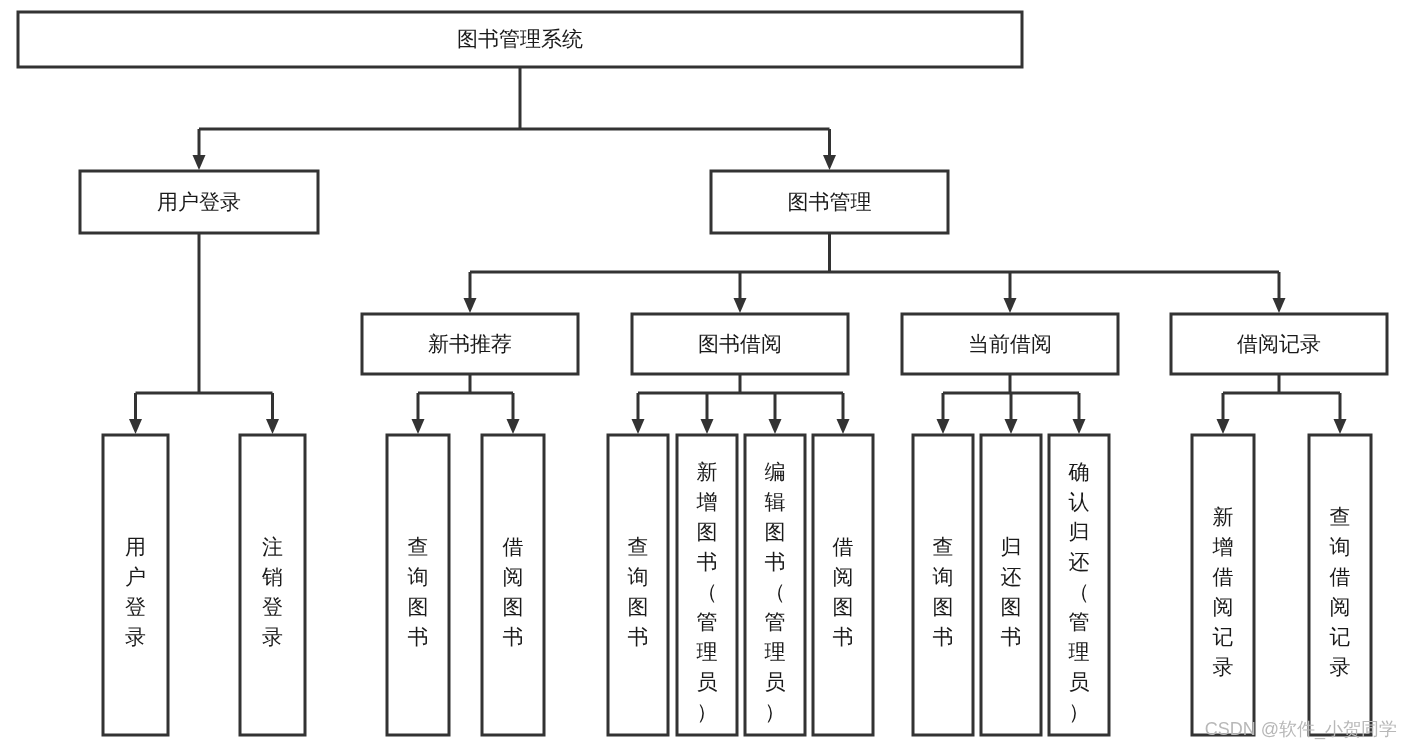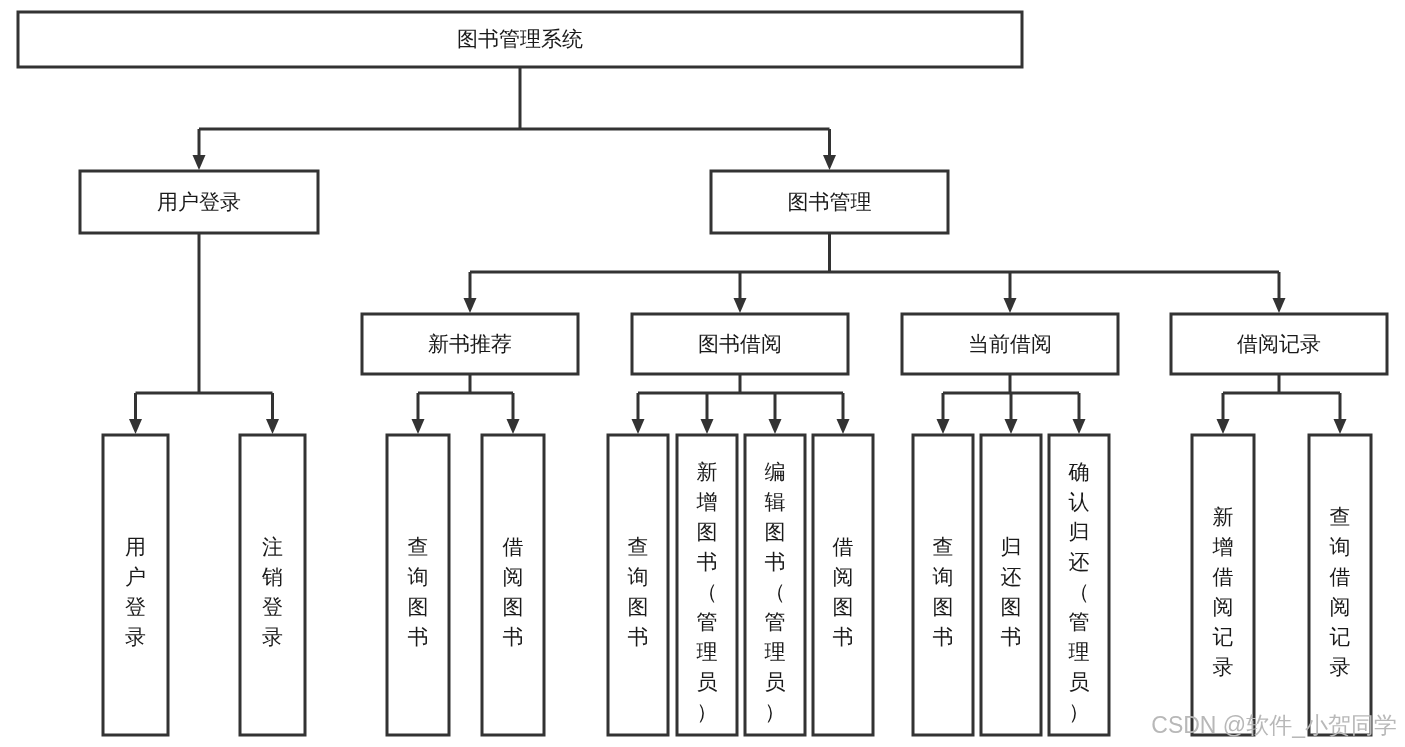--- a/index.html
+++ b/index.html
@@ -13,21 +13,21 @@
   }
   .node-label{
     font-family:"Liberation Sans","DejaVu Sans",sans-serif;
     font-size:21px;fill:#1a1a1a;text-anchor:middle;dominant-baseline:middle;
   }
   .edge{stroke:#333333;stroke-width:3;fill:none;}
   .arrowhead{fill:#333333;}
   .watermark{
     position:absolute;right:8px;bottom:6px;
     font-family:"Liberation Sans","DejaVu Sans",sans-serif;
-    font-size:23px;color:#b8b8b8;white-space:nowrap;
+    font-size:18px;color:#b8b8b8;white-space:nowrap;
     pointer-events:none;
   }
 </style>
 </head>
 <body>
 
 <svg id="diagram" viewBox="0 0 1405 747" xmlns="http://www.w3.org/2000/svg">
   <g id="edge-layer">
       <g>
         <path class="edge" d="M 520 67 L 520 129"></path>

